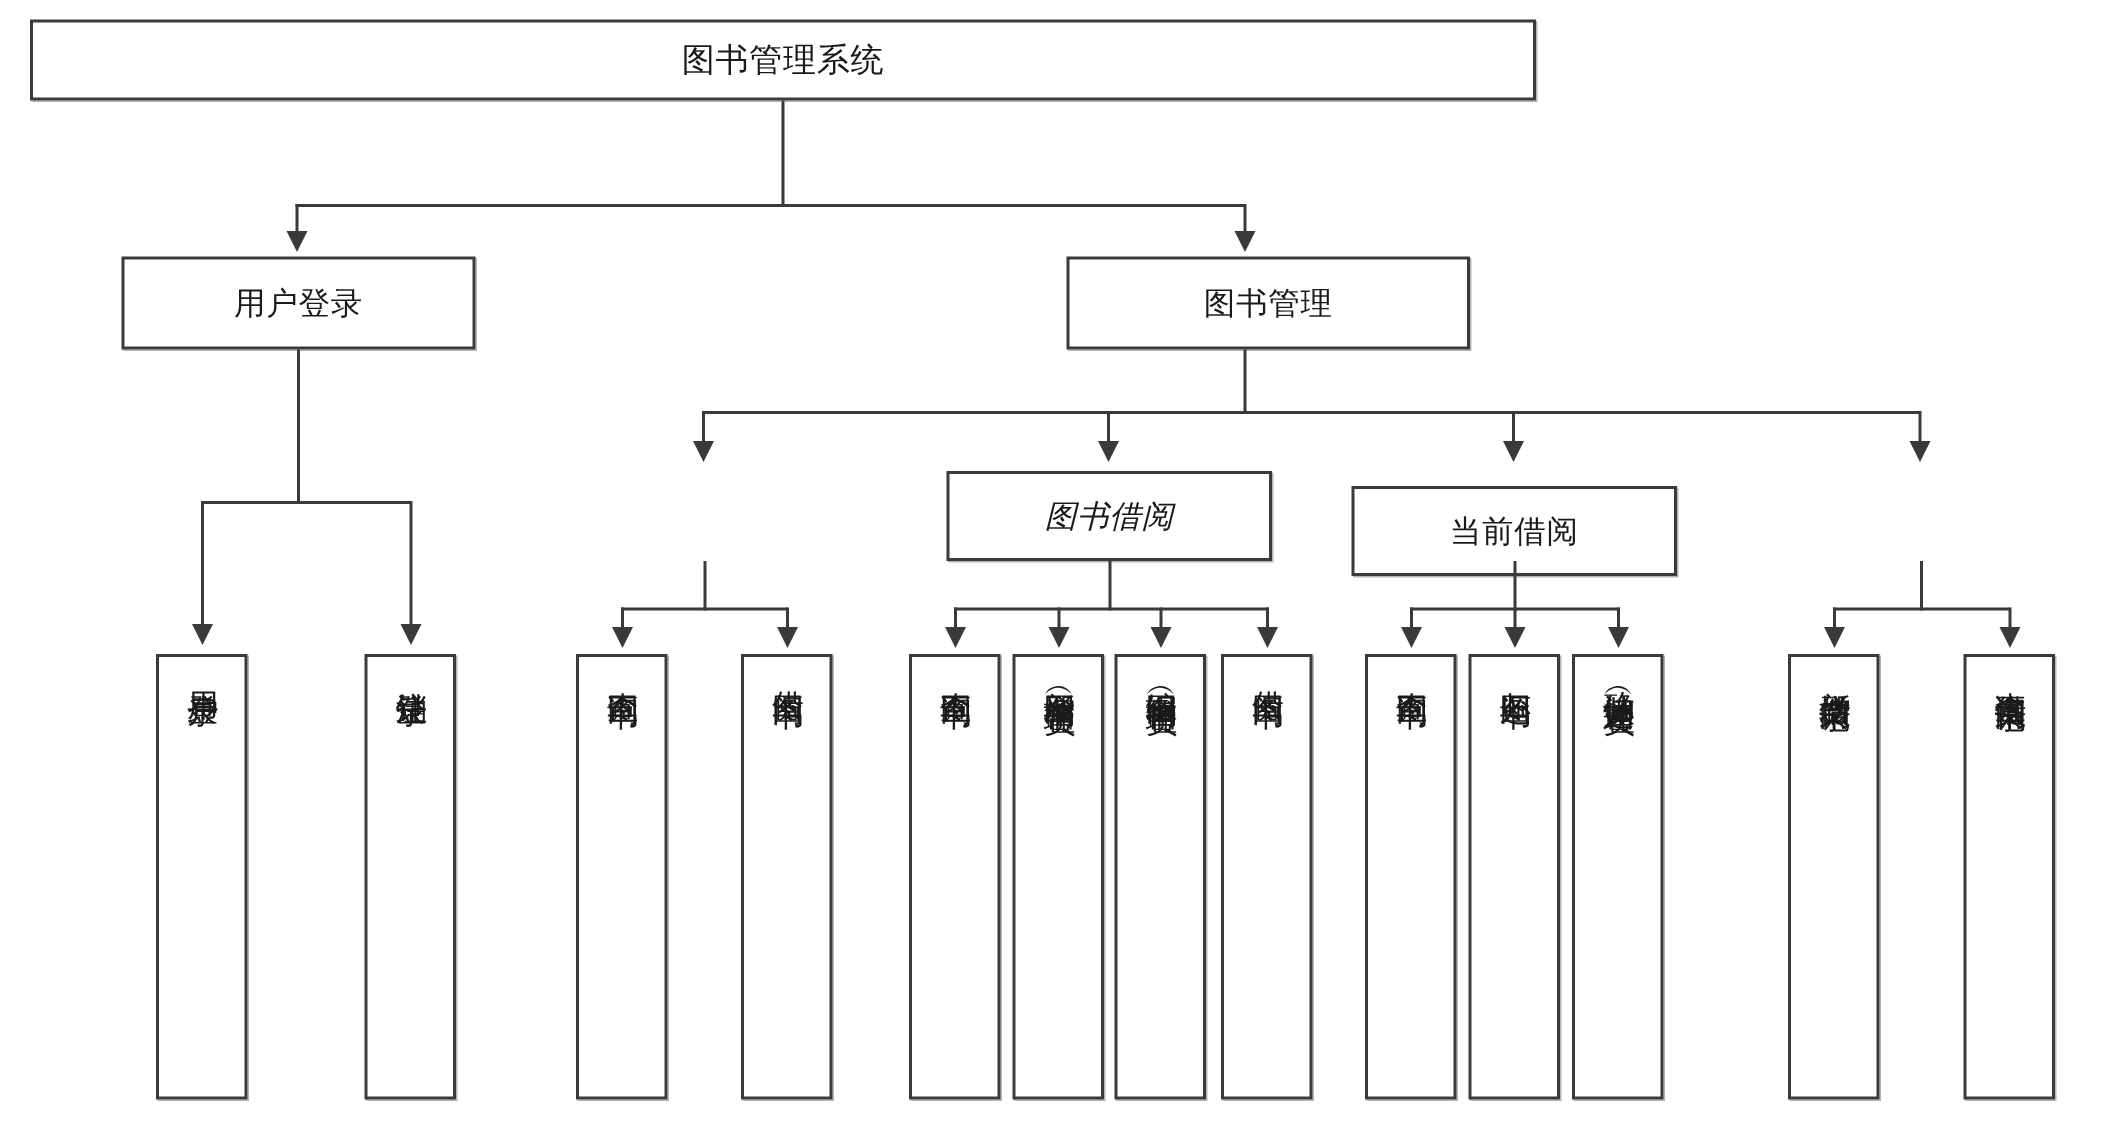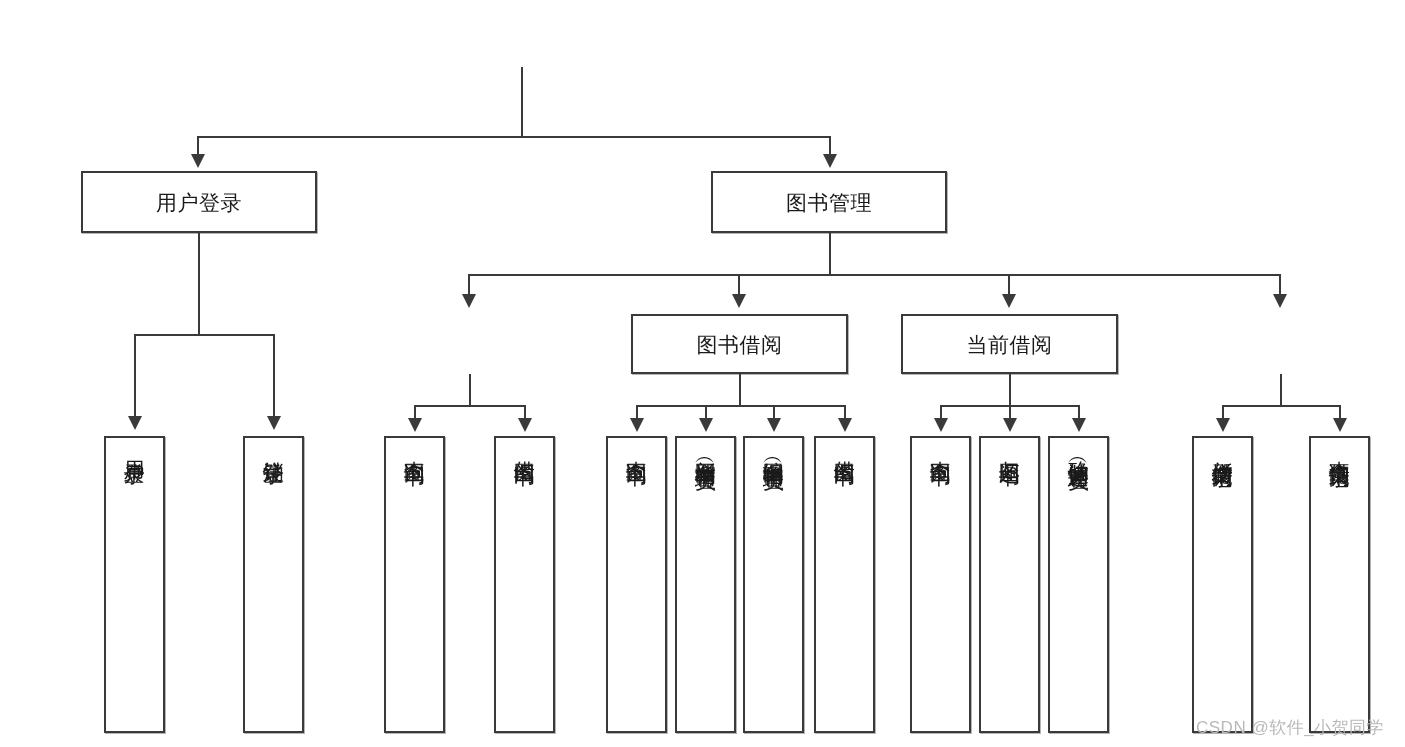--- a/index.html
+++ b/index.html
@@ -80,35 +80,38 @@
     white-space: nowrap;
     letter-spacing: 0.5px;
     pointer-events: none;
   }
 </style>
 </head>
 <body>
 
 <div id="canvas">
 
+  <div class="node h root" style="left:20px; top:13px; width:1004px; height:54px;">
+    <span class="label">图书管理系统</span>
+  </div>
 
   <div class="vline" style="left:521px; top:67px; height:70px;"></div>
 
   <div class="hline" style="left:197px; top:136px; width:633px;"></div>
 
   <div class="vline" style="left:197px; top:136px; height:20px;"></div>
   <div class="arrow" style="left:191px; top:154px;"></div>
   <div class="vline" style="left:829px; top:136px; height:20px;"></div>
   <div class="arrow" style="left:823px; top:154px;"></div>
 
   <div class="node h" style="left:81px; top:171px; width:236px; height:62px;">
     <span class="label">用户登录</span>
   </div>
 
-  <div class="node h" style="left:711px; top:171px; width:236px; height:62px;">
+  <div class="node h" style="left:711px; top:171px; width:269px; height:62px;">
     <span class="label">图书管理</span>
   </div>
 
   <div class="vline" style="left:198px; top:233px; height:102px;"></div>
   <div class="hline" style="left:134px; top:334px; width:140px;"></div>
   <div class="vline" style="left:134px; top:334px; height:84px;"></div>
   <div class="arrow" style="left:128px; top:416px;"></div>
   <div class="vline" style="left:273px; top:334px; height:84px;"></div>
   <div class="arrow" style="left:267px; top:416px;"></div>
 
@@ -120,24 +123,24 @@
 
   <div class="vline" style="left:738px; top:274px; height:22px;"></div>
   <div class="arrow" style="left:732px; top:294px;"></div>
 
   <div class="vline" style="left:1008px; top:274px; height:22px;"></div>
   <div class="arrow" style="left:1002px; top:294px;"></div>
 
   <div class="vline" style="left:1279px; top:274px; height:22px;"></div>
   <div class="arrow" style="left:1273px; top:294px;"></div>
 
-  <div class="node h" style="left:631px; top:314px; width:217px; height:60px;">
+  <div class="node h" style="left:631px; top:314px; width:217px; height:60px;font-style:italic;">
     <span class="label">图书借阅</span>
   </div>
-  <div class="node h" style="left:901px; top:314px; width:217px; height:60px;">
+  <div class="node h" style="left:901px; top:324px; width:217px; height:60px;">
     <span class="label">当前借阅</span>
   </div>
 
   <div class="vline" style="left:469px; top:374px; height:33px;"></div>
   <div class="hline" style="left:414px; top:405px; width:111px;"></div>
   <div class="vline" style="left:414px; top:405px; height:15px;"></div>
   <div class="arrow" style="left:408px; top:418px;"></div>
   <div class="vline" style="left:524px; top:405px; height:15px;"></div>
   <div class="arrow" style="left:518px; top:418px;"></div>
 
@@ -205,15 +208,14 @@
     <span class="label">确认归还（管理员）</span>
   </div>
 
   <div class="node v" style="left:1192px; top:436px; width:61px; height:297px;">
     <span class="label">新增借阅记录</span>
   </div>
   <div class="node v" style="left:1309px; top:436px; width:61px; height:297px;">
     <span class="label">查询借阅记录</span>
   </div>
 
-  <div id="watermark" style="left:1196px; top:716px;">CSDN @软件_小贺同学</div>
 
 </div>
 
 </body></html>

